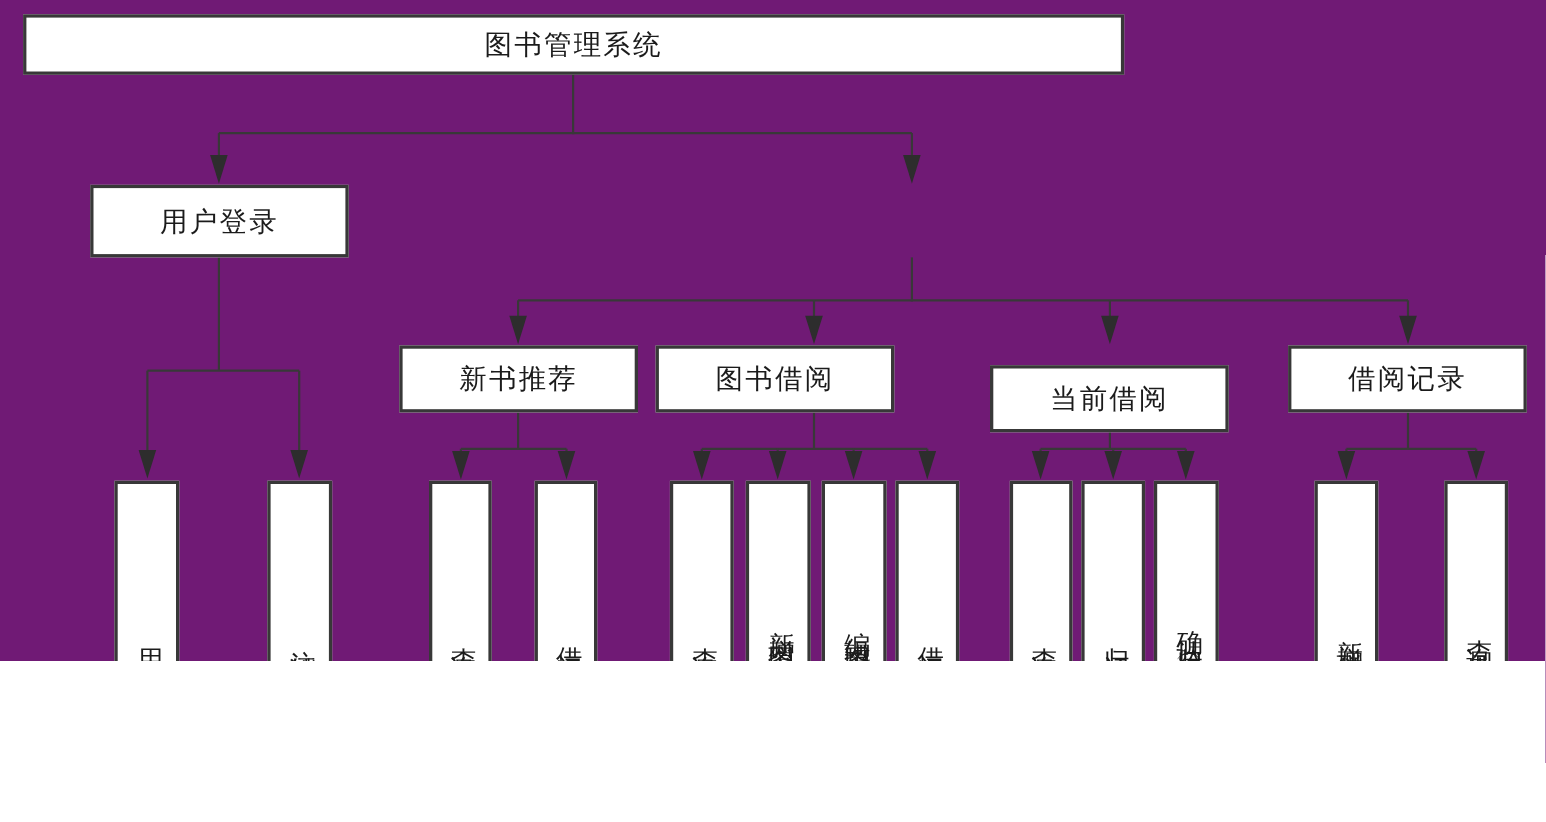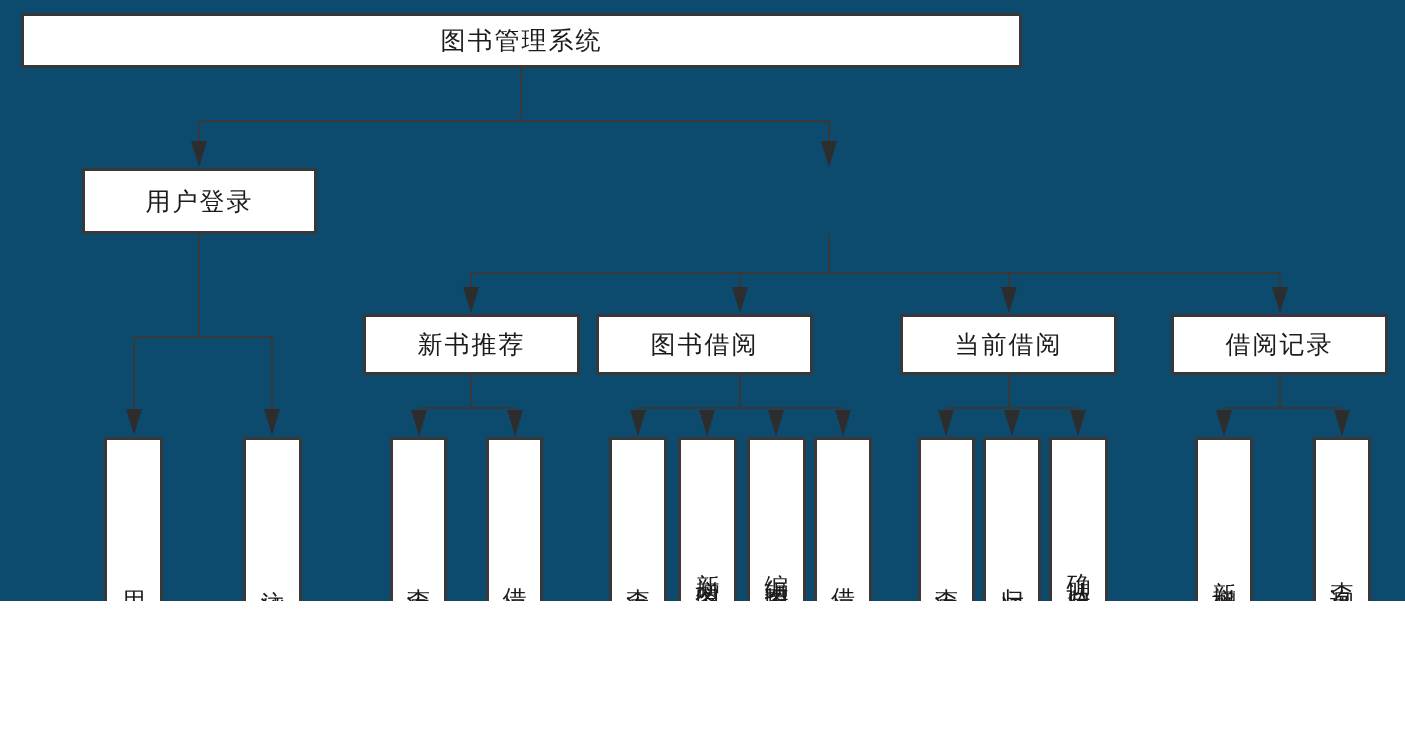--- a/index.html
+++ b/index.html
@@ -1,18 +1,18 @@
 <!DOCTYPE html>
 <html><head>
 <meta charset="utf-8">
 <style>
   html,body{margin:0;padding:0;background:#ffffff;}
   .stage{
-    position:relative;width:1405px;height:601px;background:#0c4a6e;overflow:hidden;
-    font-family:Liberation Serif, serif;
+    position:relative;width:1405px;height:601px;background:#701a75;overflow:hidden;
+    font-family:Liberation Mono, monospace;
   }
   .wires{position:absolute;left:0;top:0;width:1405px;height:747px;}
   .node{
     position:absolute;box-sizing:border-box;background:#ffffff;
     border:3px solid #383838;display:flex;align-items:center;justify-content:center;
     color:#1b1b1b;font-size:25px;letter-spacing:2px;z-index:2;
   }
   .node .lbl{white-space:nowrap;}
   .vnode .lbl{
     writing-mode:vertical-rl;text-orientation:mixed;white-space:normal;
@@ -101,21 +101,21 @@
   <div class="node" style="left:82px;top:168px;width:235px;height:66px;">
     <span class="lbl">用户登录</span>
   </div>
 
   <div class="node" style="left:363px;top:314px;width:217px;height:61px;align-items:center;">
     <span class="lbl">新书推荐</span>
   </div>
   <div class="node" style="left:596px;top:314px;width:217px;height:61px;">
     <span class="lbl">图书借阅</span>
   </div>
-  <div class="node" style="left:900px;top:314px;width:217px;height:61px;">
+  <div class="node" style="left:900px;top:332px;width:217px;height:61px;">
     <span class="lbl">当前借阅</span>
   </div>
   <div class="node" style="left:1171px;top:314px;width:217px;height:61px;">
     <span class="lbl">借阅记录</span>
   </div>
 
   <div class="node vnode" style="left:104px;top:437px;width:59px;height:300px;">
     <span class="lbl">用户登录</span>
   </div>
   <div class="node vnode" style="left:243px;top:437px;width:59px;height:300px;">

